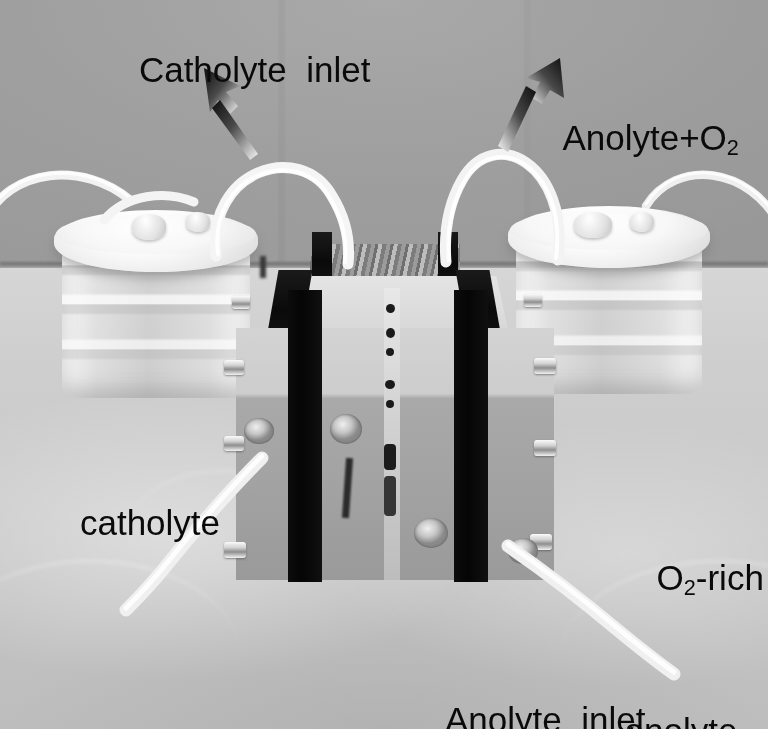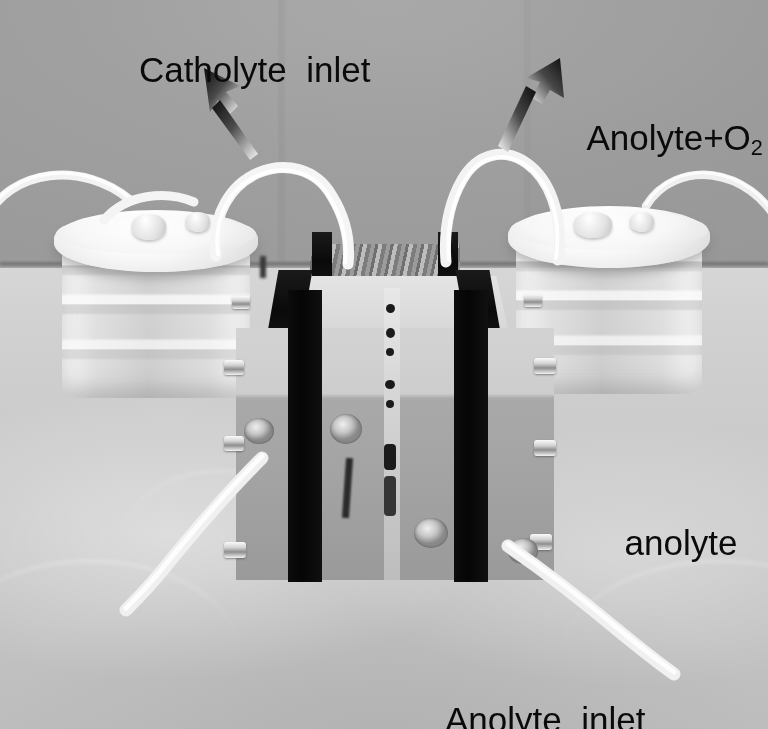--- a/index.html
+++ b/index.html
@@ -304,30 +304,34 @@
       </defs>
       <path d="M 68 8 L 72 48 L 58 40 L 50 54 L 40 48 L 48 32 L 34 28 Z" fill="url(#gradR)"></path>
       <path d="M 44 42 L 16 102 L 6 96 L 34 36 Z" fill="url(#gradR)"></path>
     </svg>
   </div>
 
   <div class="label" style="left:100px;top:14px;font-size:35px;">
     <span>Catholyte  inlet</span>
   </div>
 
-  <div class="label" style="left:530px;top:8px;font-size:35px;text-align:center;">
+  <div class="label" style="left:506px;top:8px;font-size:35px;text-align:center;">
     <div>
       <span>Anolyte+O</span><sub>2</sub>
     </div>
   </div>
 
   <div class="label" style="left:50px;top:428px;font-size:35px;text-align:center;width:200px;">
+    <div style="margin-top:2px;">catholyte</div>
   </div>
 
   <div class="label" style="left:598px;top:448px;font-size:35px;text-align:center;width:166px;">
+    <div>
+      <span>O</span><sub>2</sub><span>-rich</span>
+    </div>
     <div style="margin-top:2px;">anolyte</div>
   </div>
 
   <div class="label" style="left:96px;top:644px;font-size:35px;text-align:center;width:248px;">
     <div>
       
     </div>
     
   </div>
 

